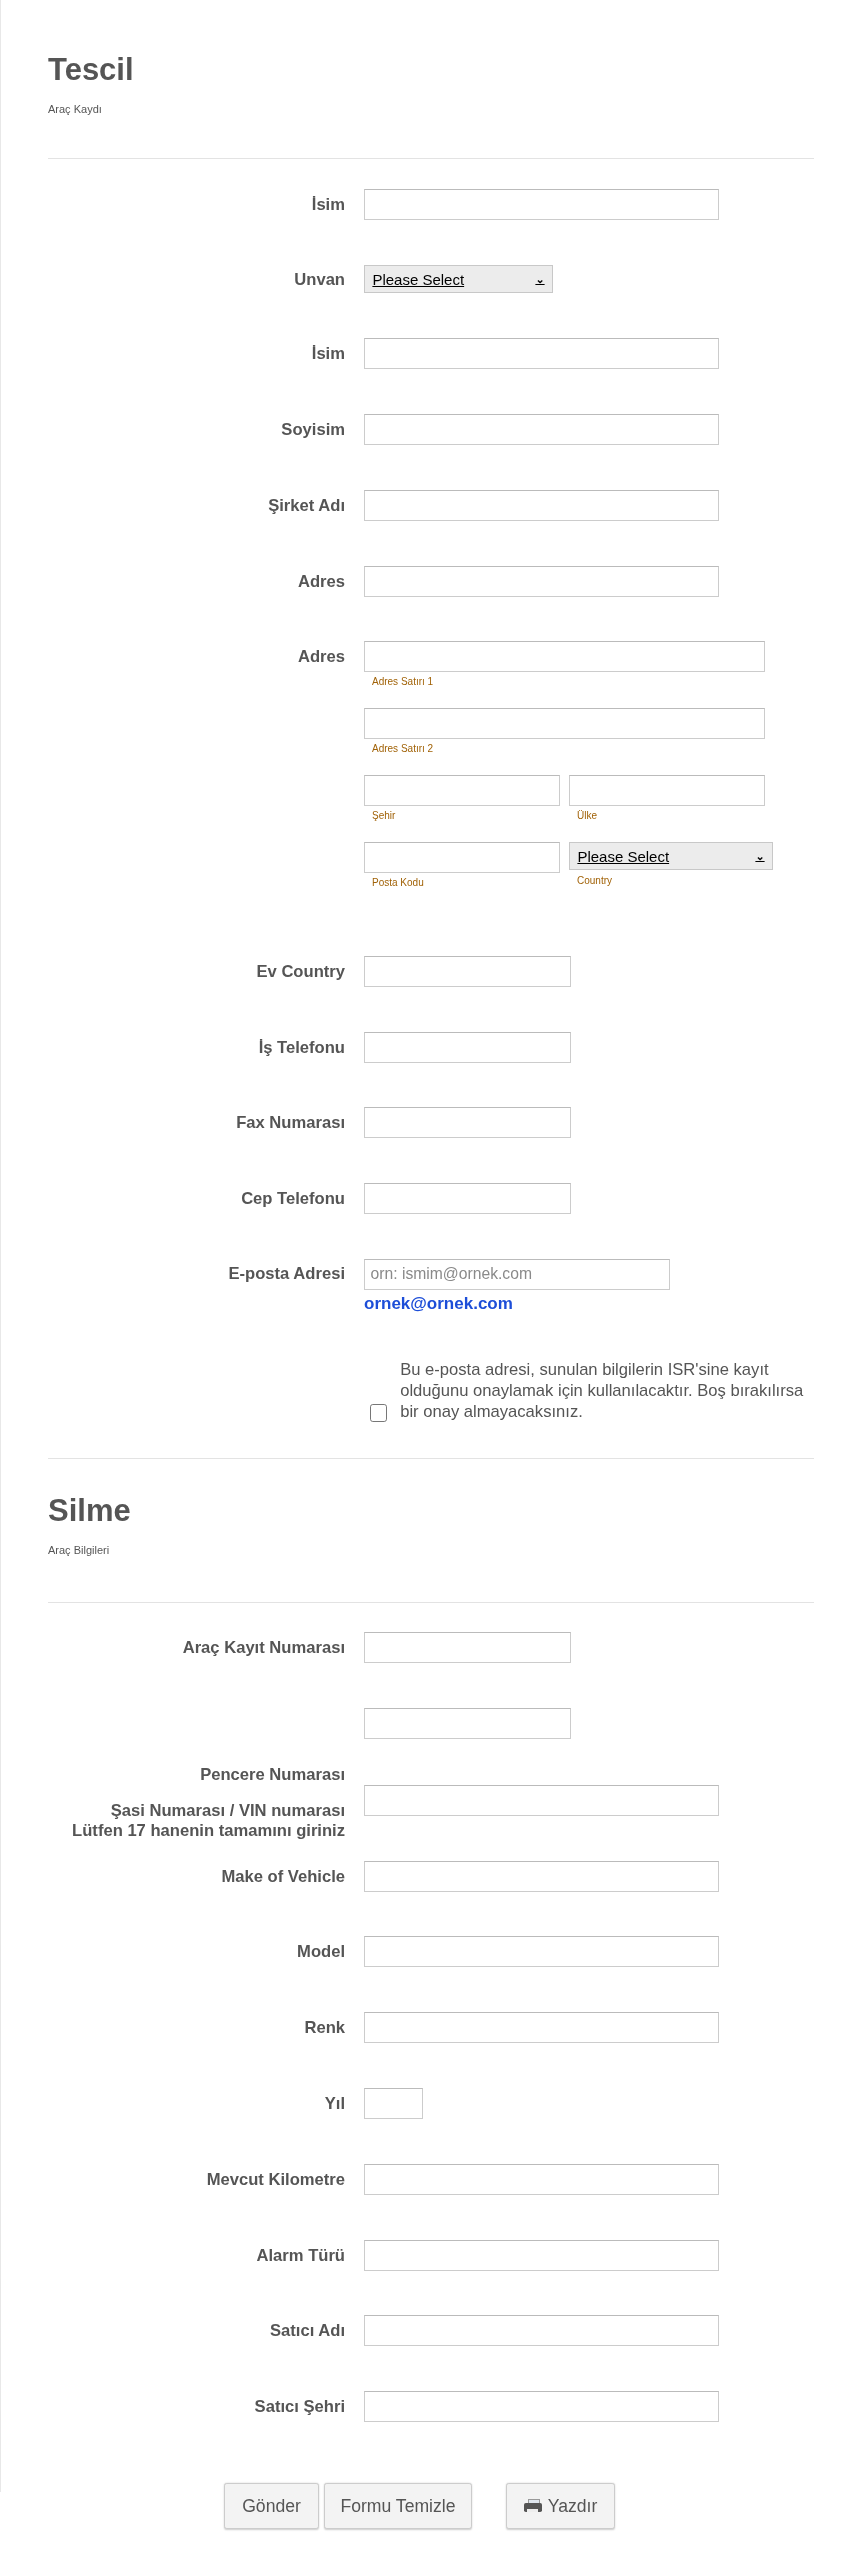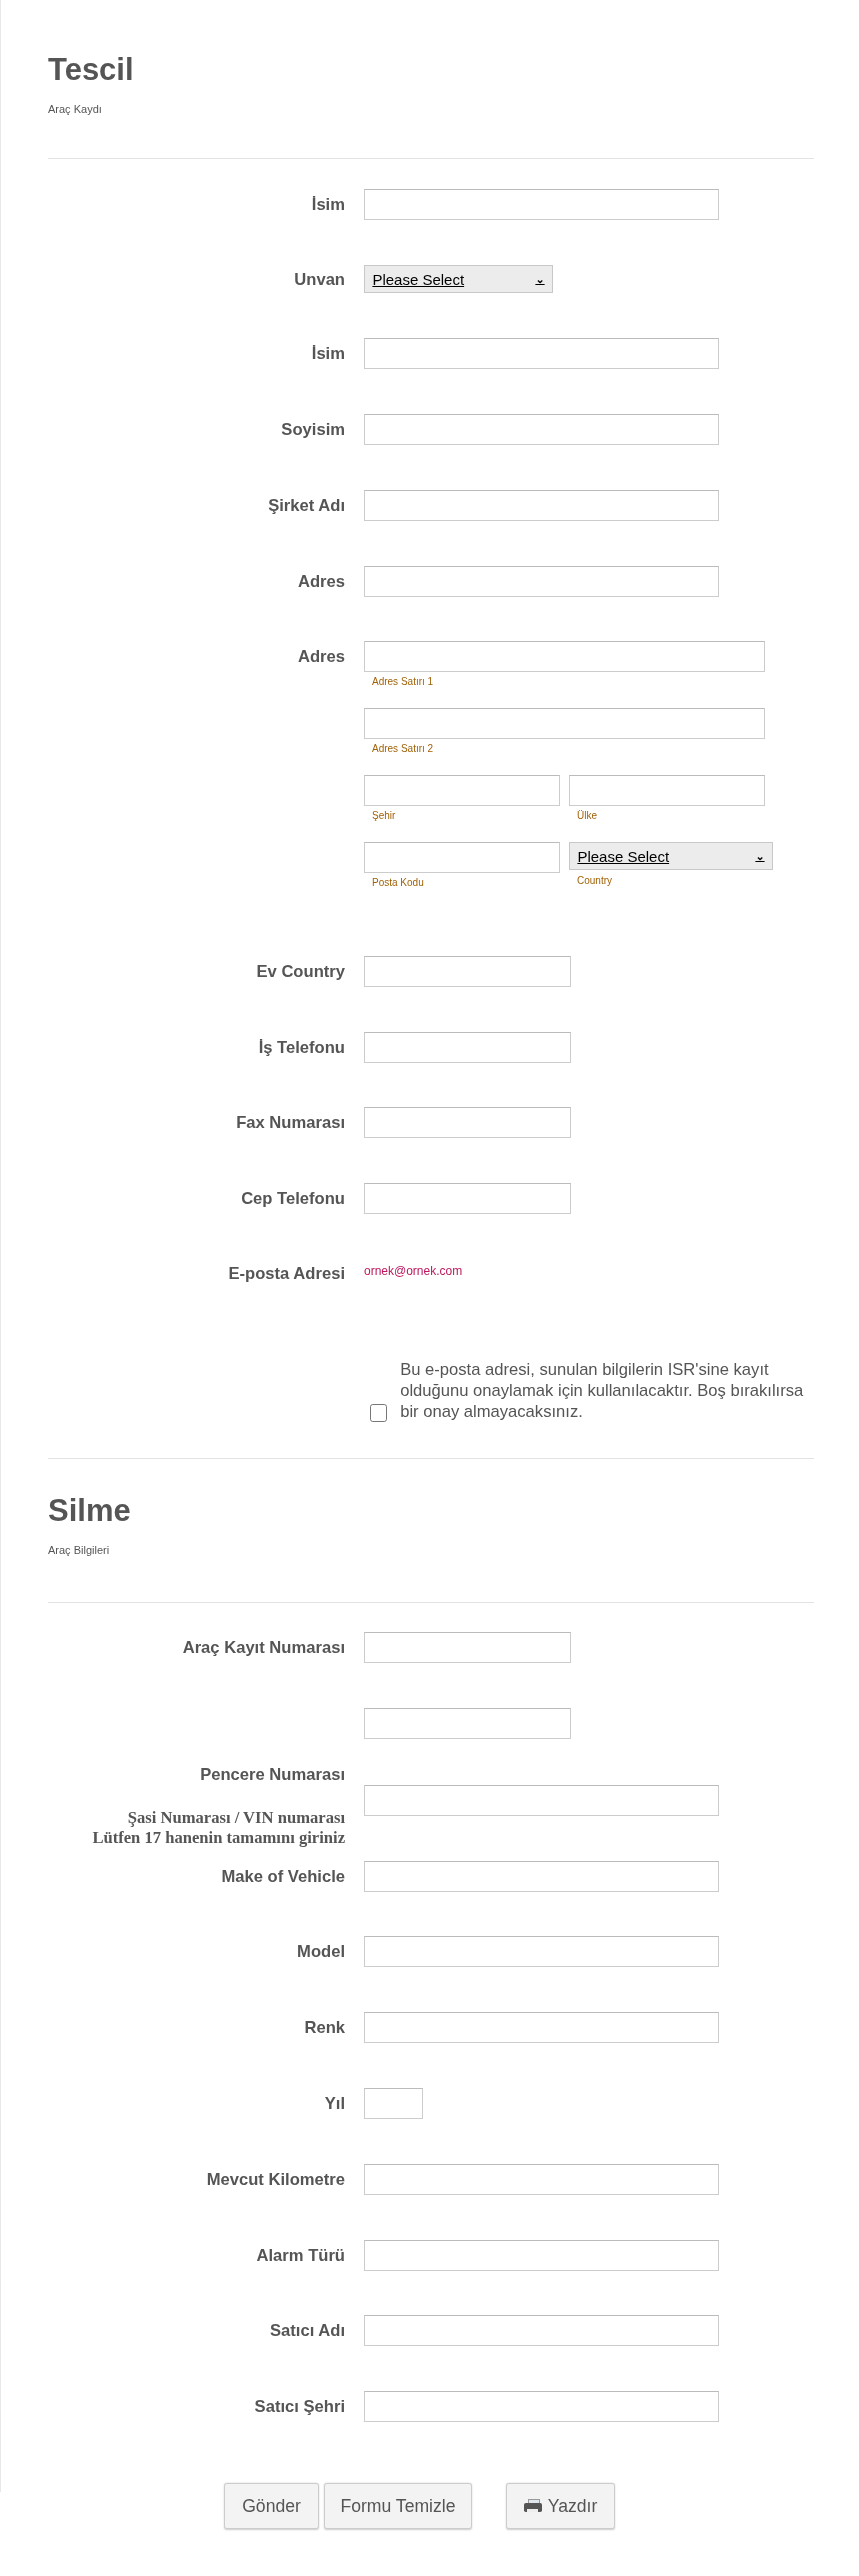--- a/index.html
+++ b/index.html
@@ -10,21 +10,21 @@
   .h-sub { font-size:11px; color:#555; margin:0; }
   .divider { position:absolute; left:47px; width:766px; height:0.9px; background:#e3e3e3; }
   .row { position:absolute; left:0; width:860px; }
   .label { position:absolute; right:516px; text-align:right; font-size:16.6px; font-weight:bold; color:#555; line-height:20.3px; white-space:nowrap; }
   .field { position:absolute; left:363px; }
   input.txt { box-sizing:border-box; height:30.5px; border:0.9px solid #ccc; border-top-color:#bbb; background:#fff; font-family:"Liberation Sans", sans-serif; font-size:15.7px; padding:0 5.5px; color:#555; outline:none; }
   input.txt::placeholder { color:#8a8a8a; }
   .sel { box-sizing:border-box; height:28px; border:0.9px solid #c8c8c8; background:#ececec; font-family:"Liberation Sans", sans-serif; font-size:15px; color:#000; display:flex; align-items:center; justify-content:space-between; padding:0 7.4px 0 7.4px; cursor:pointer;text-decoration:underline; }
   .sel .chev { font-size:11px; font-weight:bold; }
   .sublabel { font-size:10px; color:#a16207; margin-top:4.6px;margin-left:8px; }
-  .hint { font-size:12px; color:#be185d; margin-top:4.6px; }
+  .hint { font-size:17px; color:#1d4ed8; margin-top:4.6px;font-weight:bold; }
   .chk-wrap { display:flex; align-items:flex-end; }
   .chk { width:15.7px; height:15.7px; border:0.9px solid #777; border-radius:2.8px; margin:6.5px 13px 0 5.5px; flex:none; background:#fff; }
   .chk-text { font-size:16.6px; color:#555; line-height:21px; width:407px; }
   .btn { position:absolute; top:0; height:46px; box-sizing:border-box; border:0.9px solid #ccc; border-radius:2.8px; background:#f3f3f3; box-shadow:0 0.9px 1.8px rgba(0,0,0,0.2); font-family:"Liberation Sans", sans-serif; font-size:17.6px; color:#555; display:flex; align-items:center; justify-content:center; cursor:pointer; }
   .printer { display:inline-block; width:18.5px; height:15px; margin-right:5.5px; position:relative; }
   .printer .p-top { position:absolute; left:4.6px; top:0; width:9.2px; height:5.5px; background:#dfe6ee; border:0.9px solid #999; }
   .printer .p-body { position:absolute; left:0; top:4.6px; width:18.5px; height:9.2px; background:#555; border-radius:1.8px; }
   .printer .p-paper { position:absolute; left:3.7px; top:10.2px; width:11px; height:3.7px; background:#eee; }
 </style>
 </head>
@@ -122,20 +122,21 @@
   </div>
 
   <div class="row" style="top:1183px;">
     <div class="label" style="top:5.5px;">Cep Telefonu</div>
     <div class="field"><input class="txt" style="width: 207px;"></div>
   </div>
 
   <div class="row" style="top:1259px;">
     <div class="label" style="top:4.6px;">E-posta Adresi</div>
     <div class="field">
+      <input class="txt" style="width: 306px;" placeholder="orn: ismim@ornek.com">
       <div class="hint">ornek@ornek.com</div>
     </div>
   </div>
 
   <div class="row" style="top:1359px;">
     <div class="field chk-wrap">
       <div class="chk"></div>
       <div class="chk-text">Bu e-posta adresi, sunulan bilgilerin ISR'sine kayıt olduğunu onaylamak için kullanılacaktır. Boş bırakılırsa bir onay almayacaksınız.</div>
     </div>
   </div>
@@ -154,21 +155,21 @@
     <div class="label" style="top:5.5px;">Araç Kayıt Numarası</div>
     <div class="field"><input class="txt" style="width: 207px;"></div>
   </div>
 
   <div class="row" style="top:1708px;">
     <div class="label" style="top:21px;margin-top:36px;">Pencere Numarası</div>
     <div class="field"><input class="txt" style="width: 207px;"></div>
   </div>
 
   <div class="row" style="top:1785px;">
-    <div class="label" style="top:23px;font-family:Liberation Serif, serif;">
+    <div class="label" style="top:16px;">
       <div>Şasi Numarası / VIN numarası</div>
       <div>Lütfen 17 hanenin tamamını giriniz</div>
     </div>
     <div class="field"><input class="txt" style="width: 355px;"></div>
   </div>
 
   <div class="row" style="top:1861px;">
     <div class="label" style="top:5.5px;">Make of Vehicle</div>
     <div class="field"><input class="txt" style="width: 355px;"></div>
   </div>

